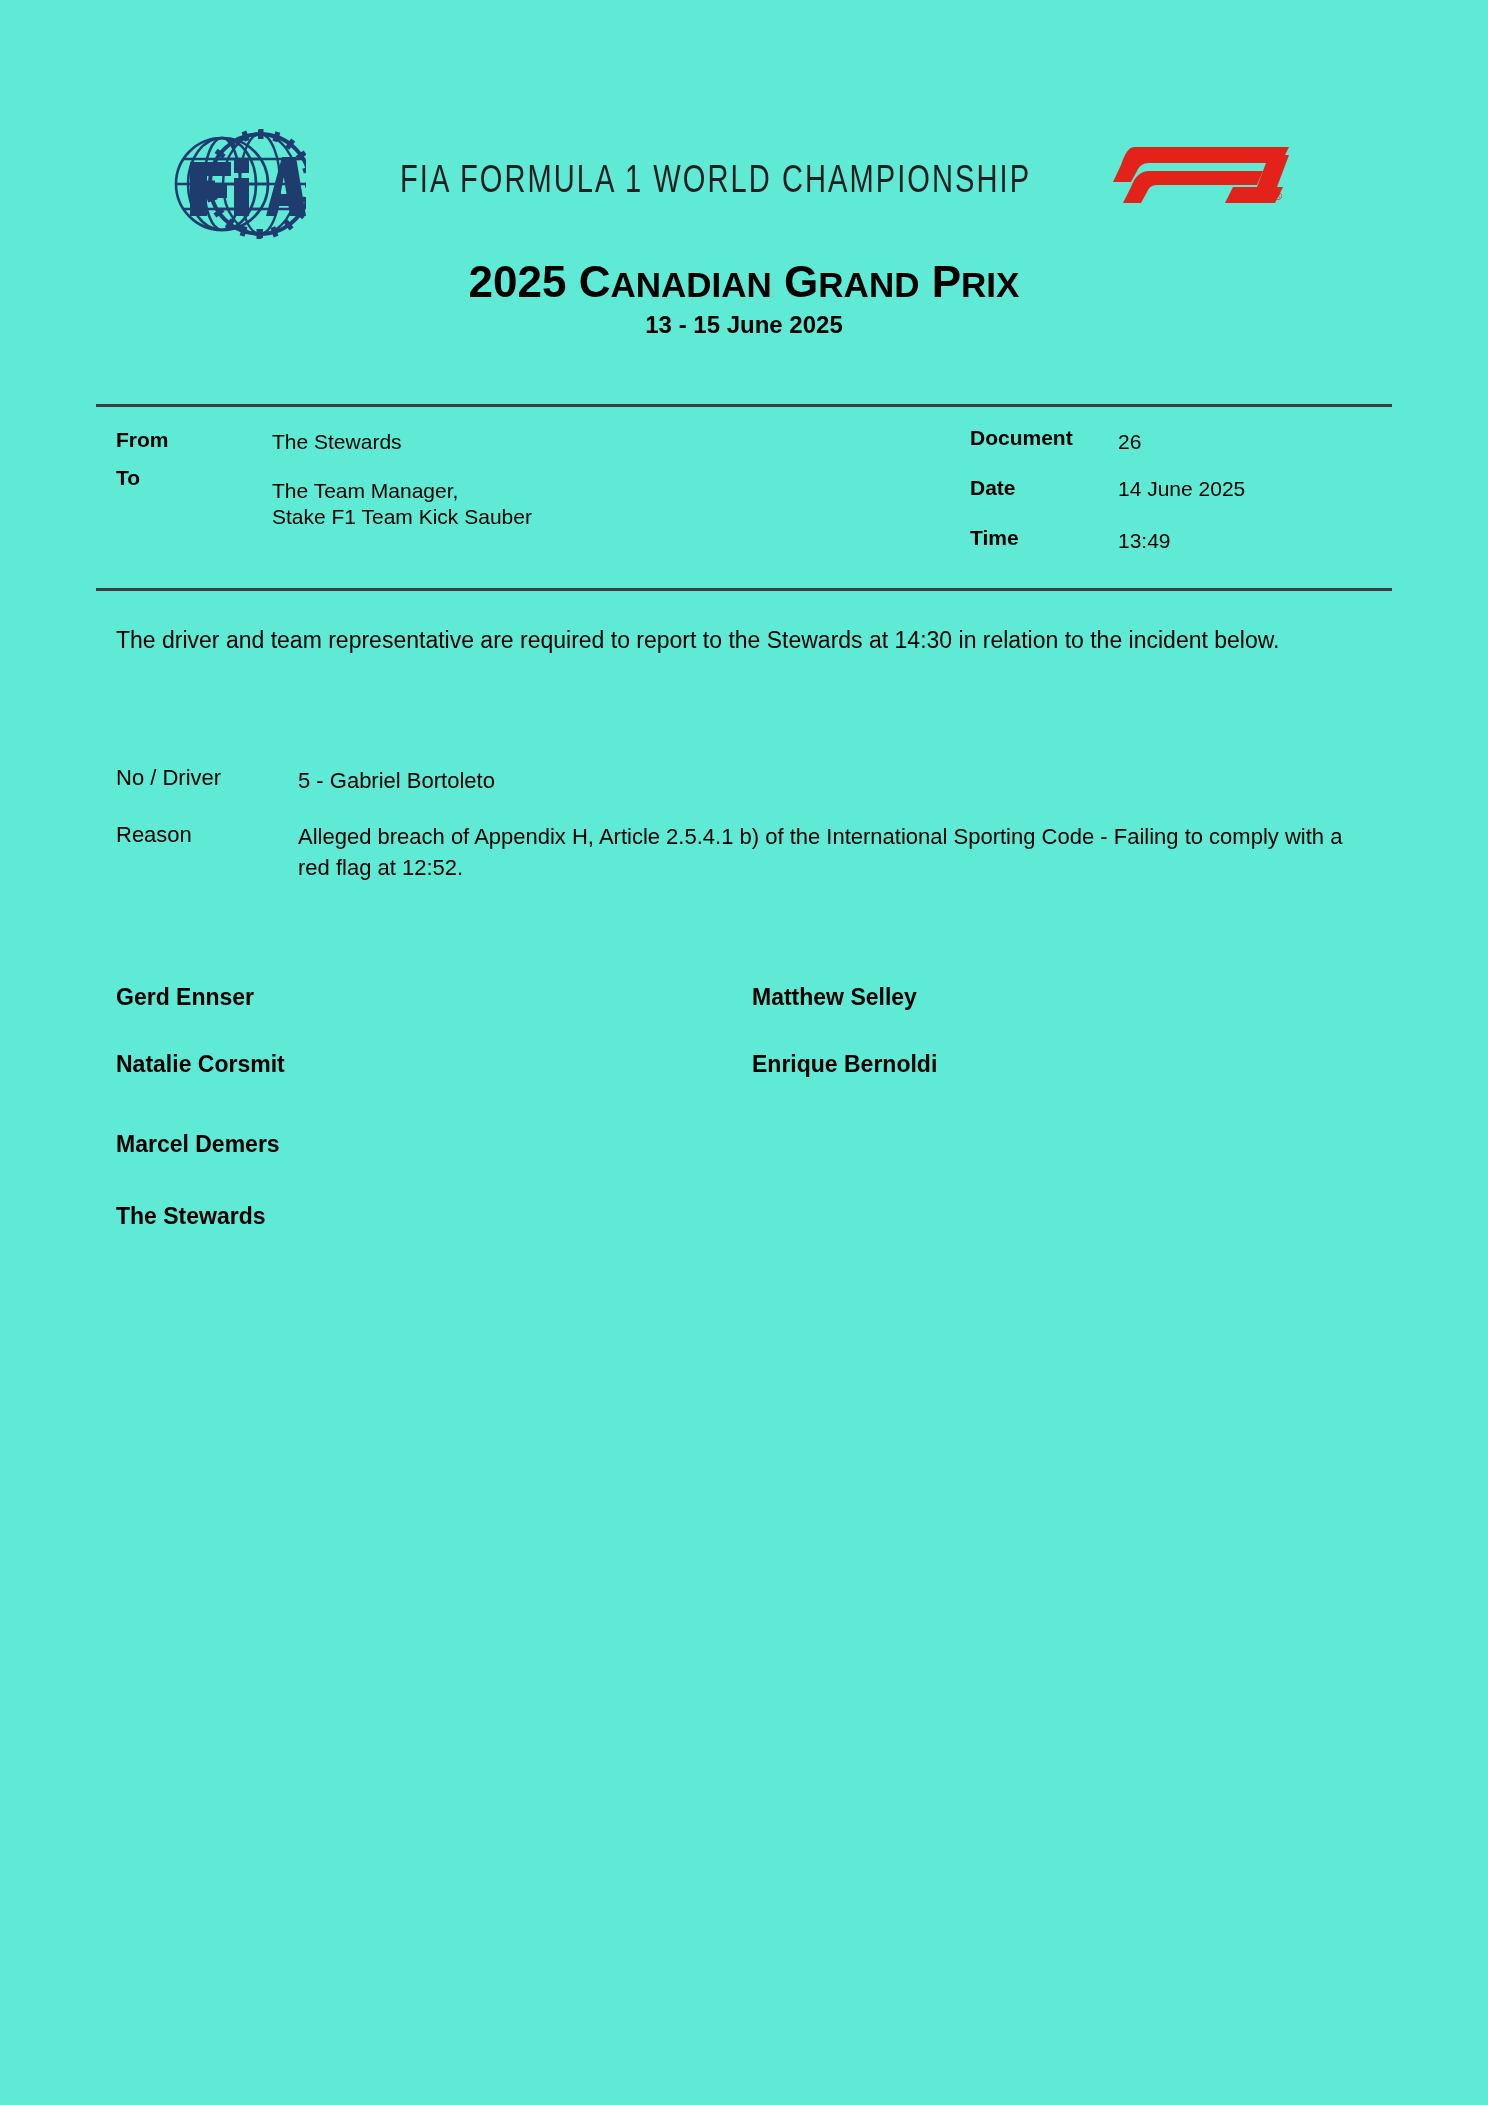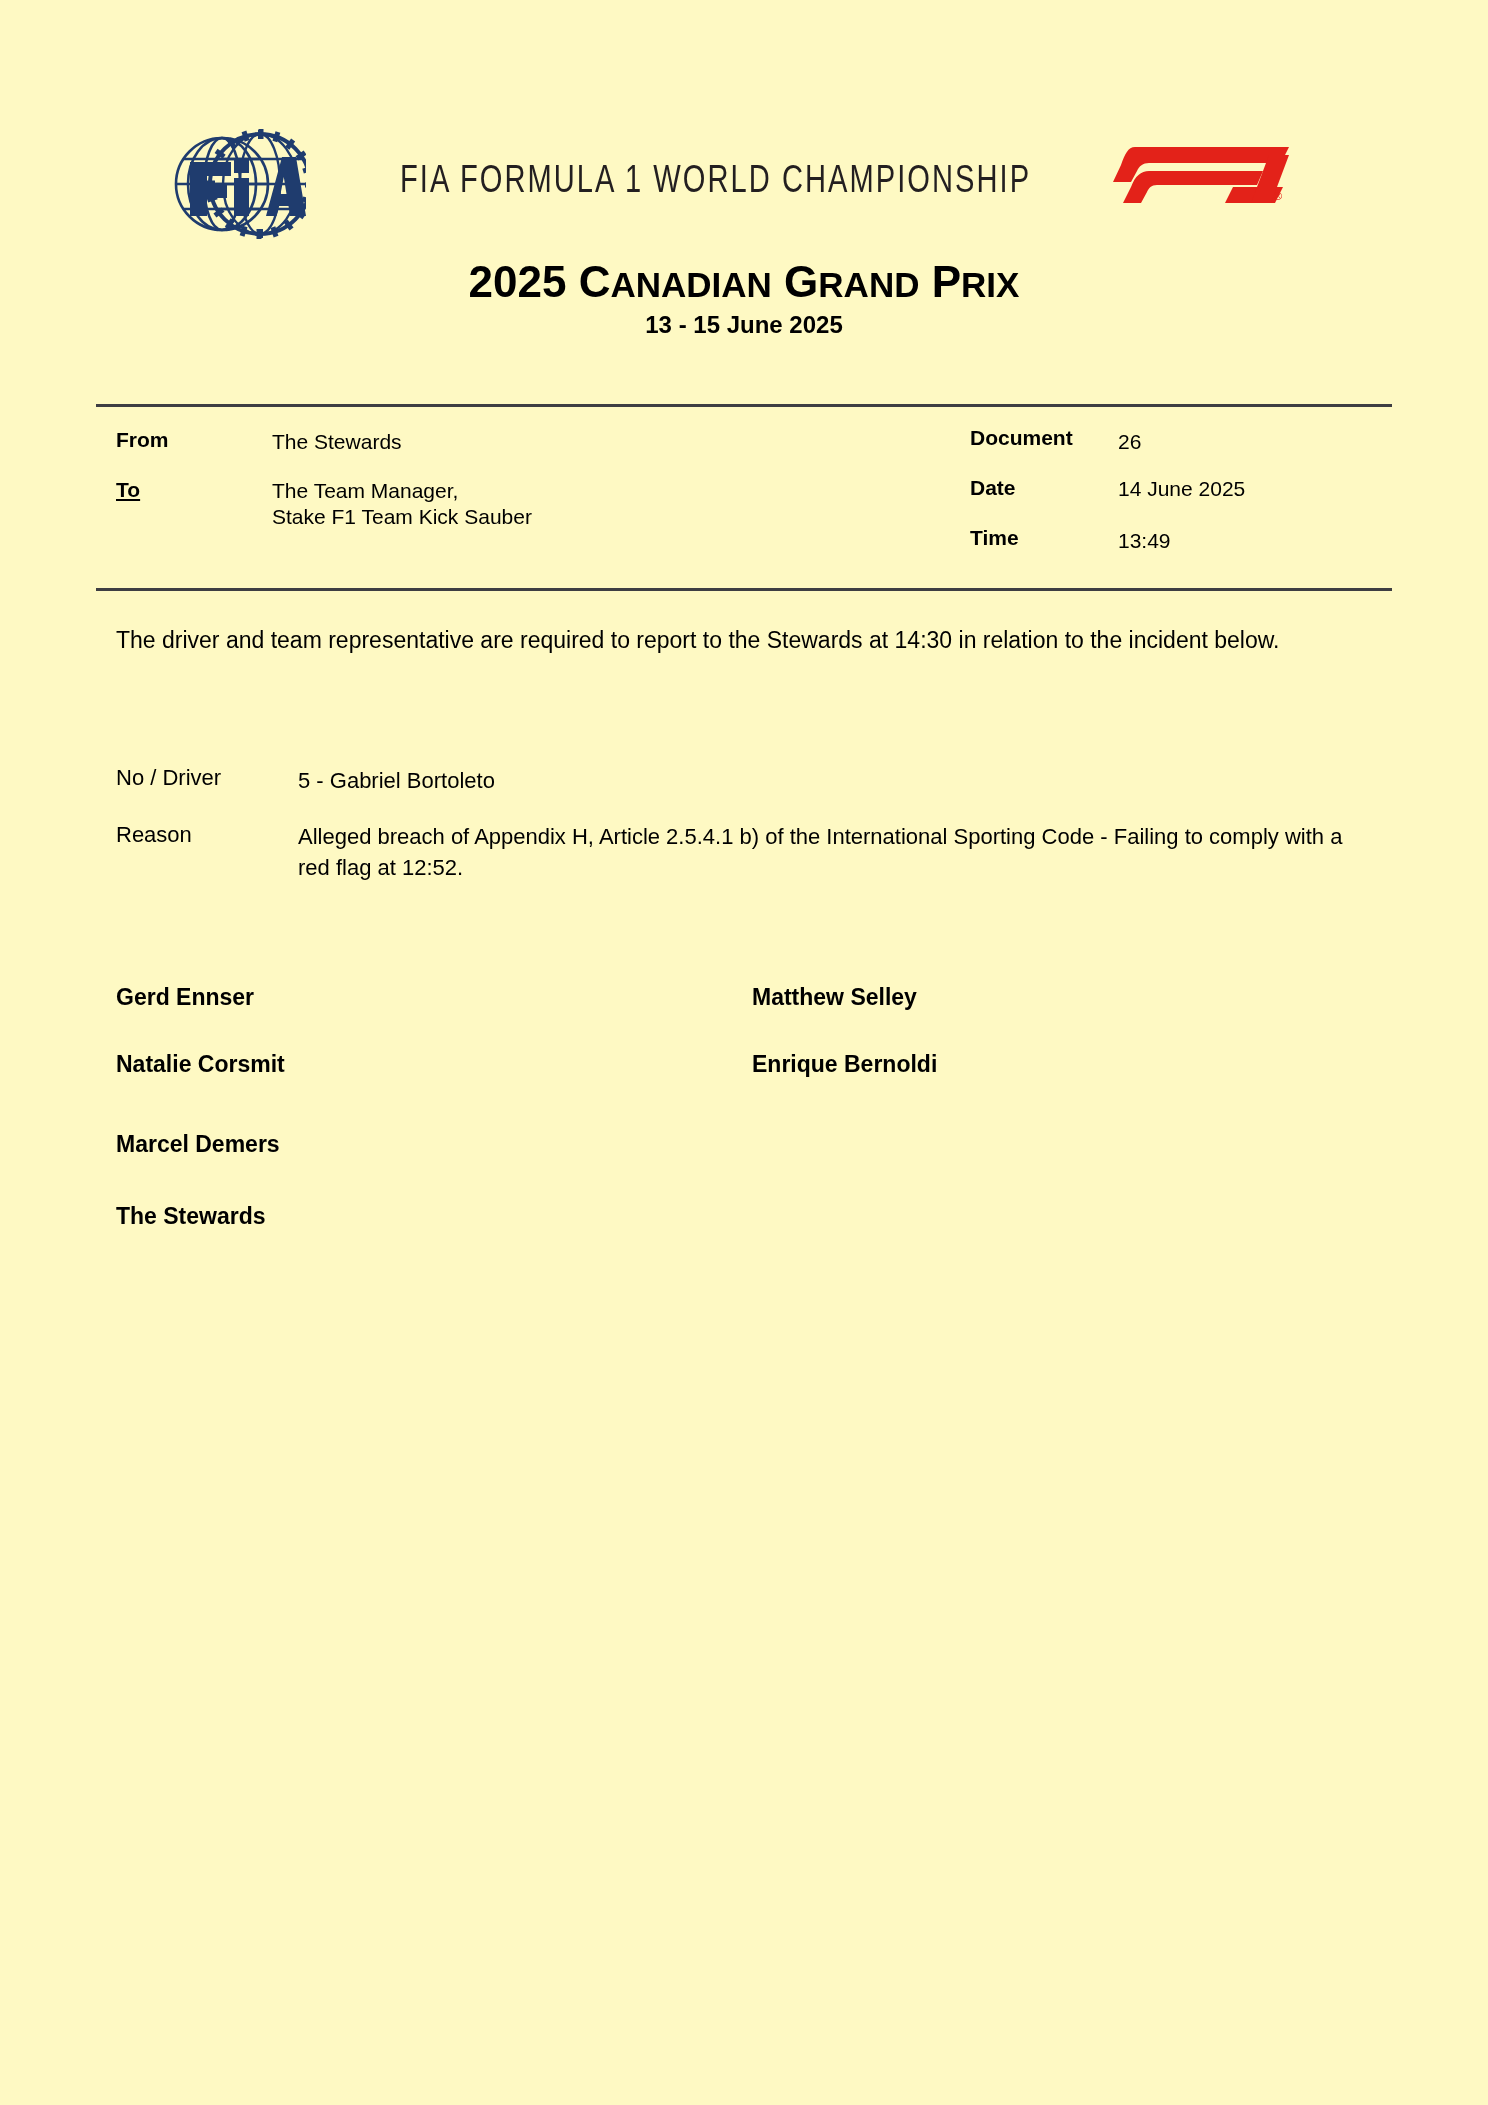--- a/index.html
+++ b/index.html
@@ -9,21 +9,21 @@
     background: #ffffff;
   }
   body {
     font-family: "Liberation Sans", sans-serif;
     color: #000000;
   }
   .page {
     position: relative;
     width: 1488px;
     height: 2105px;
-    background: #fef9c3;
+    background: #5eead4;
     overflow: hidden;
     box-sizing: border-box;
   }
 
   
   .header {
     position: absolute;
     left: 0;
     top: 0;
     width: 1488px;
@@ -126,21 +126,21 @@
   }
   .meta-value {
     position: absolute;
     font-size: 21px;
     color: #000;
     white-space: nowrap;
     line-height: 1.25;
   }
   .m-from-l   { left: 116px;  top: 10px; }
   .m-from-v   { left: 272px;  top: 11px; }
-  .m-to-l     { left: 116px;  top: 60px; text-decoration: underline; }
+  .m-to-l     { left: 116px;  top: 48px; }
   .m-to-v     { left: 272px;  top: 60px; }
   .m-doc-l    { left: 970px;  top: 8px; }
   .m-doc-v    { left: 1118px; top: 11px; }
   .m-date-l   { left: 970px;  top: 58px; }
   .m-date-v   { left: 1118px; top: 58px; }
   .m-time-l   { left: 970px;  top: 108px; }
   .m-time-v   { left: 1118px; top: 110px; }
 
   
   .intro {

